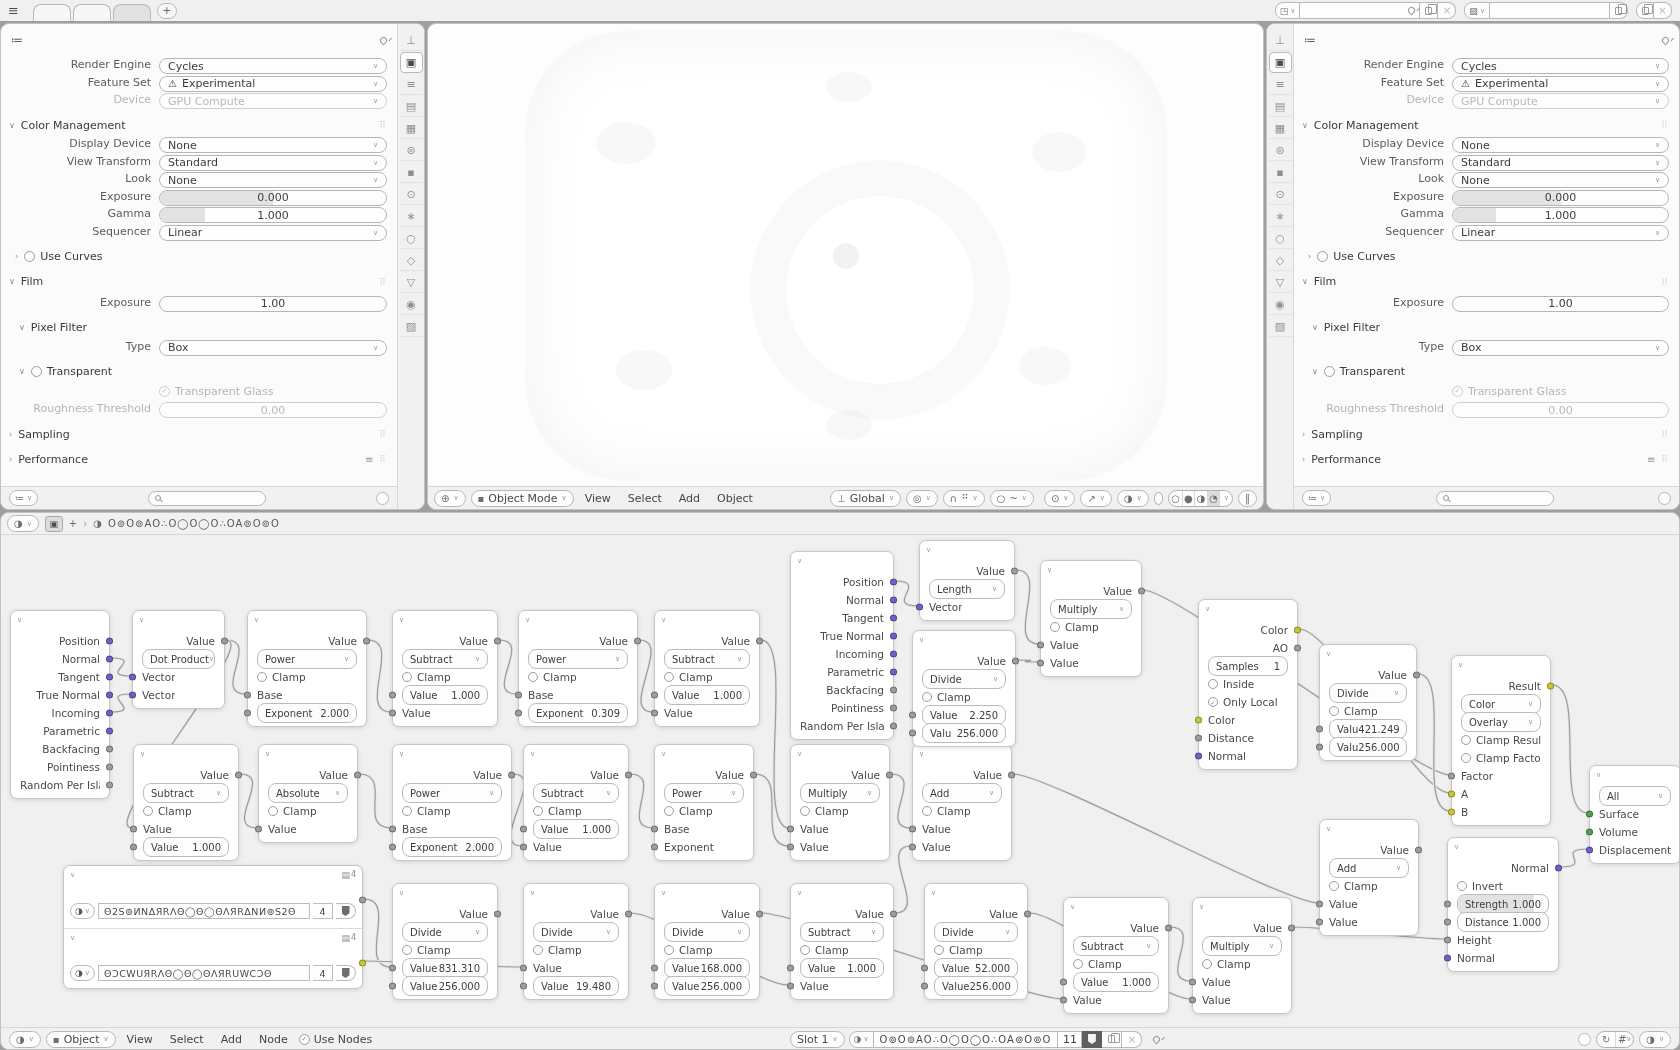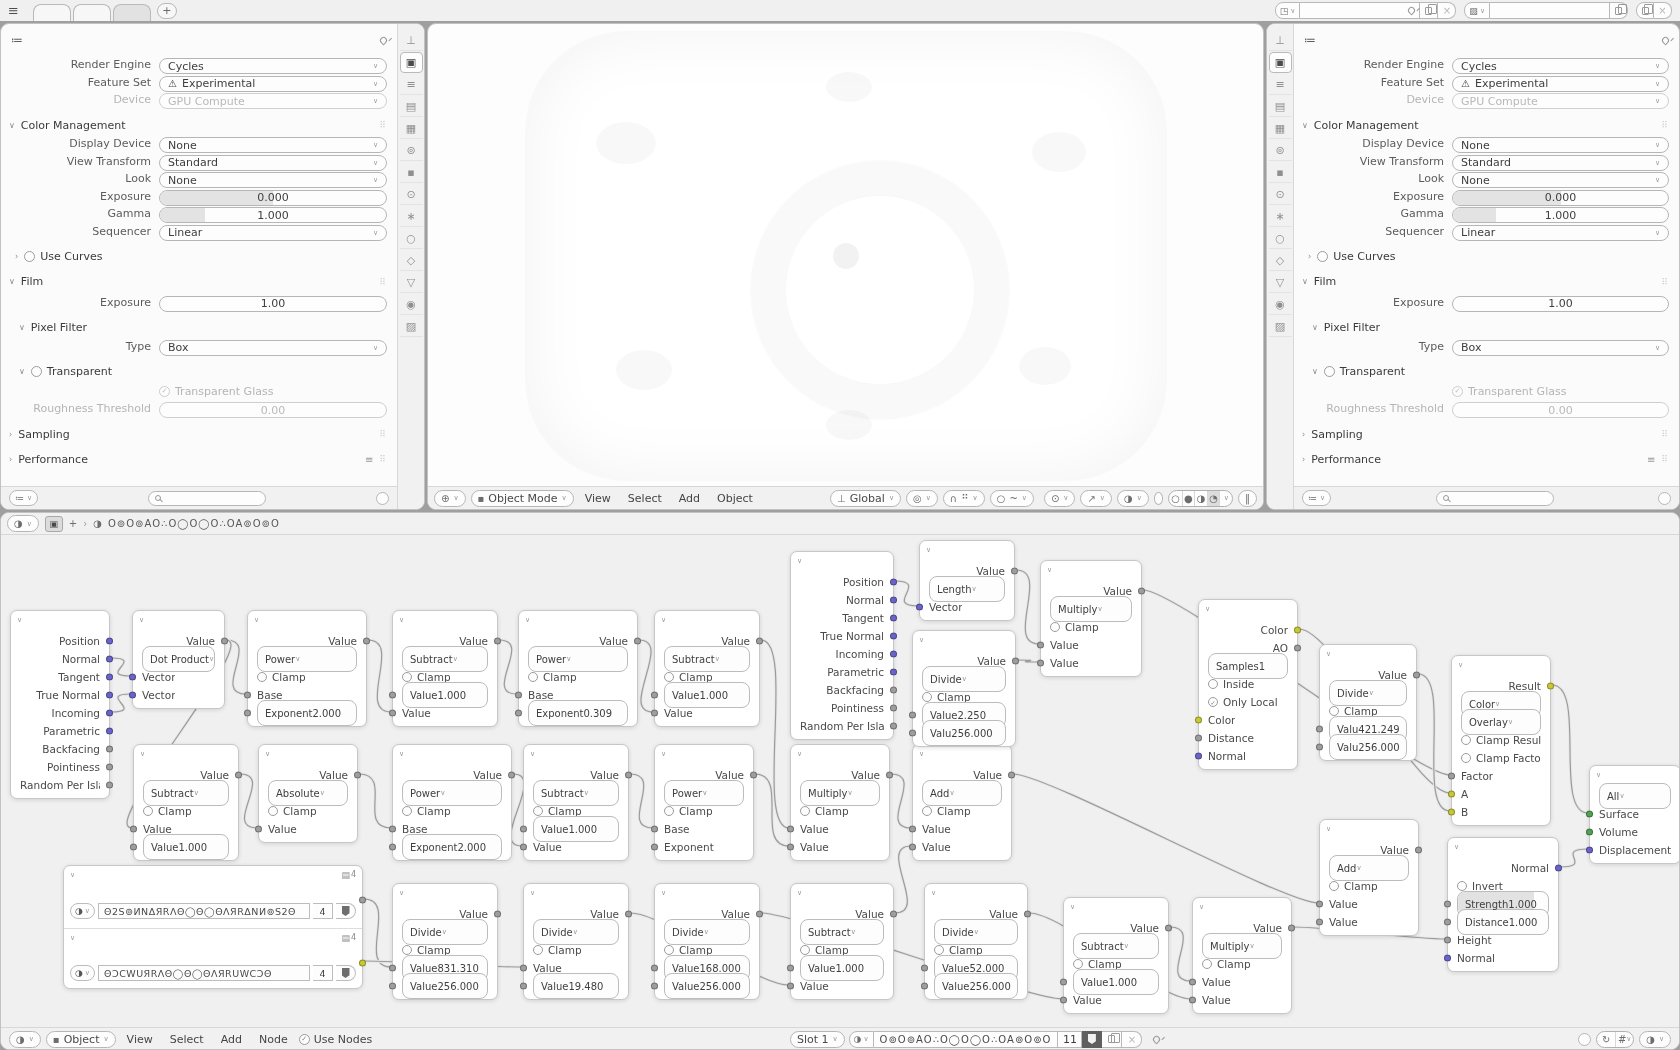--- a/index.html
+++ b/index.html
@@ -85,21 +85,21 @@
 #node-canvas{position:relative;width:1680px;height:492px;background:#f0f0f0;overflow:hidden}
 #links{position:absolute;left:0;top:0;z-index:1}
 .node{position:absolute;background:#fff;border:1px solid #c7c7c7;border-radius:7px;box-shadow:0 1px 4px rgba(0,0,0,.13);font-size:10.5px;z-index:2}
 .nhead{height:18px;display:flex;align-items:center;padding:0 6px;color:#7a7a7a;gap:4px}
 .nbody{padding:3px 0 4px}
 .nrow{height:18px;display:flex;align-items:center;position:relative;padding:0 9px}
 .nrow.out{justify-content:flex-end}
 .nlbl{color:#4a4a4a;white-space:nowrap;overflow:hidden}
 .sock{position:absolute;width:7px;height:7px;border-radius:50%;border:1px solid rgba(0,0,0,.3);top:50%;transform:translateY(-50%);z-index:3}
 .sock.r{right:-4px}.sock.l{left:-4px}
-.npill{flex:1;height:26px;border:1px solid #bcbcbc;border-radius:8px;display:flex;align-items:center;padding:0 7px;background:#fdfdfd;font-size:10px;color:#3f3f3f;position:relative;overflow:hidden;white-space:nowrap}
+.npill{flex:1;height:20px;border:1px solid #bcbcbc;border-radius:8px;display:flex;align-items:center;justify-content:space-between;padding:0 7px;background:#fdfdfd;font-size:10px;color:#3f3f3f;position:relative;overflow:hidden;white-space:nowrap}
 .npill .z{position:relative;z-index:1}
 .npill .fillbar{position:absolute;left:0;top:0;bottom:0;background:#e2e2e2;z-index:0}
 .nring{width:10px;height:10px;border:1px solid #9c9c9c;border-radius:50%;margin-right:5px;display:inline-flex;align-items:center;justify-content:center;font-size:6px;color:#7a7a7a;background:#fdfdfd;flex:none}
 .node.tex{height:124px}
 .texblk{height:62px;position:relative}
 .texblk+.texblk{border-top:1px solid #ddd}
 .texrow{display:flex;align-items:center;gap:3px;padding:0 6px;position:absolute;left:0;right:0;bottom:7px;height:20px}
 .texicon{height:16px;border:1px solid #bcbcbc;border-radius:8px;background:#fdfdfd;display:flex;align-items:center;padding:0 4px;gap:2px;color:#555;font-size:9px}
 .texname{flex:1;height:16px;border:1px solid #bcbcbc;background:#fdfdfd;display:flex;align-items:center;padding:4px 5px;font-size:9.5px;letter-spacing:.5px;color:#4a4a4a;overflow:hidden;white-space:nowrap}
 .texcount{width:20px;height:16px;border:1px solid #bcbcbc;border-left:none;background:#fdfdfd;display:flex;align-items:center;justify-content:center;font-size:9.5px;color:#3f3f3f}

